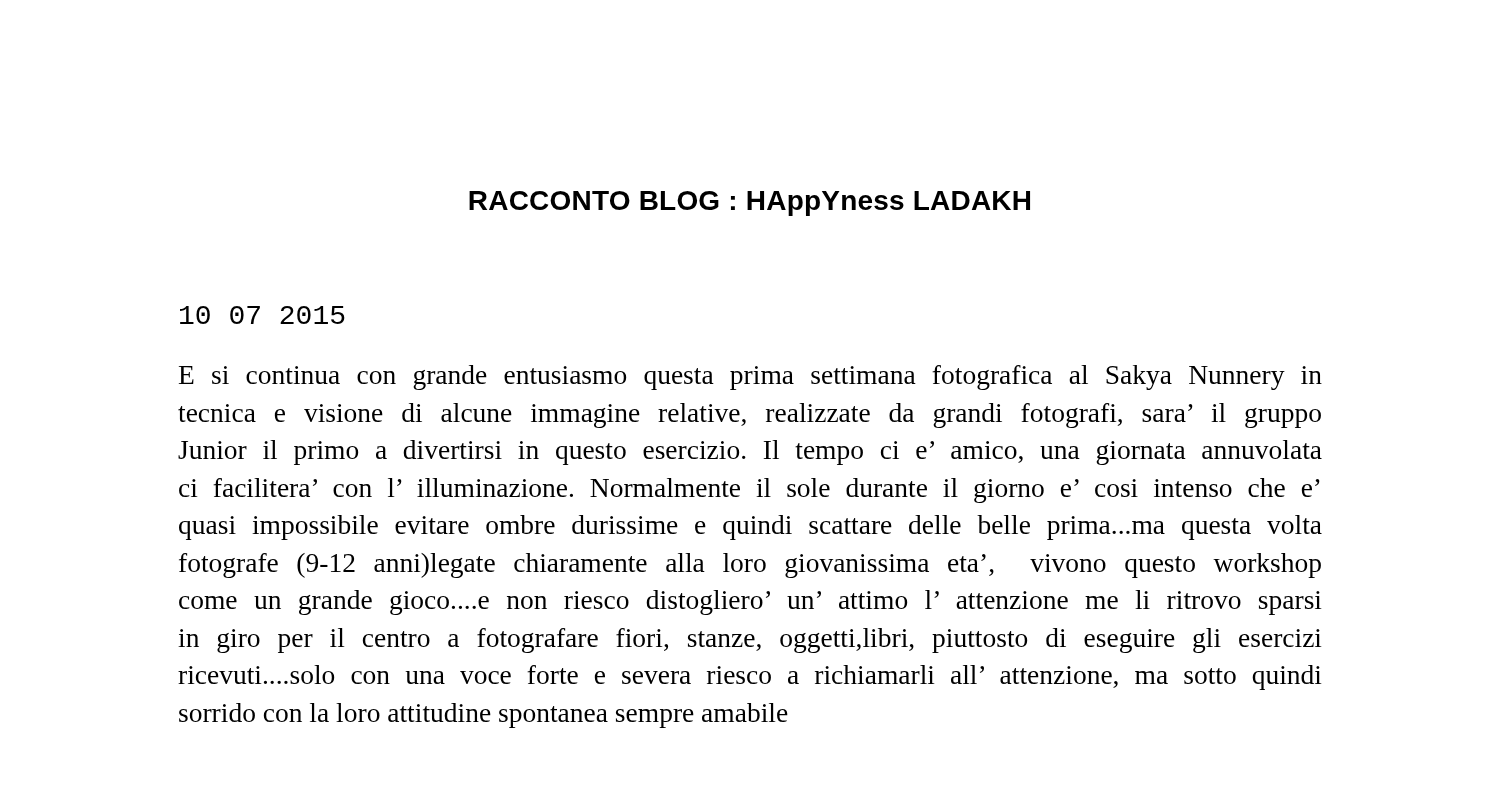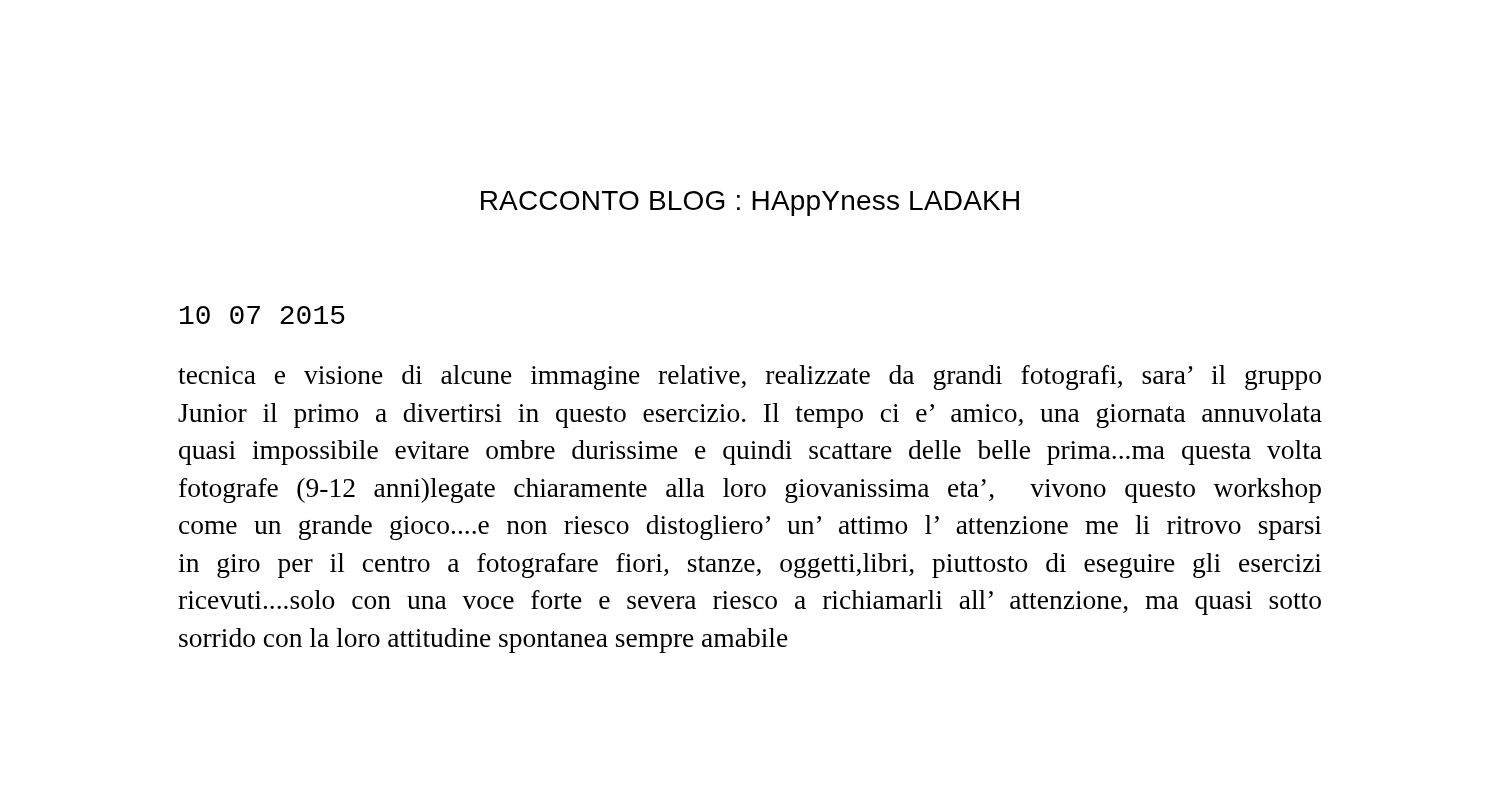--- a/index.html
+++ b/index.html
@@ -17,21 +17,21 @@
   }
   .doc-title {
     position: absolute;
     top: 185px;
     left: 0;
     width: 1500px;
     margin: 0;
     text-align: center;
     font-family: "Liberation Sans", sans-serif;
     font-size: 28px;
-    font-weight: 400;
+    font-weight: 700;
     letter-spacing: 0.2px;
     color: #000000;
   }
   .doc-date {
     position: absolute;
     top: 298px;
     left: 178px;
     font-family: Liberation Mono, monospace;
     font-size: 28px;
     line-height: 37.5px;
@@ -63,23 +63,25 @@
 </head>
 <body>
 
 <div class="page">
 
   <h1 class="doc-title">RACCONTO BLOG : HAppYness LADAKH</h1>
 
   <div class="doc-date">10 07 2015</div>
 
   <div class="doc-paragraph">
+    <div class="para-line">E si continua con grande entusiasmo questa prima settimana fotografica al Sakya Nunnery in</div>
     <div class="para-line">tecnica e visione di alcune immagine relative, realizzate da grandi fotografi, sara’ il gruppo</div>
     <div class="para-line">Junior il primo a divertirsi in questo esercizio. Il tempo ci e’ amico, una giornata annuvolata</div>
+    <div class="para-line">ci facilitera’ con l’ illuminazione. Normalmente il sole durante il giorno e’ cosi intenso che e’</div>
     <div class="para-line">quasi impossibile evitare ombre durissime e quindi scattare delle belle prima...ma questa volta</div>
     <div class="para-line">fotografe (9-12 anni)legate chiaramente alla loro giovanissima eta’, &nbsp;vivono questo workshop</div>
     <div class="para-line">come un grande gioco....e non riesco distogliero’ un’ attimo l’ attenzione me li ritrovo sparsi</div>
     <div class="para-line">in giro per il centro a fotografare fiori, stanze, oggetti,libri, piuttosto di eseguire gli esercizi</div>
-    <div class="para-line">ricevuti....solo con una voce forte e severa riesco a richiamarli all’ attenzione, ma quasi sotto</div>
+    <div class="para-line">ricevuti....solo con una voce forte e severa riesco a richiamarli all’ attenzione, ma sotto quindi</div>
     <div class="para-line last-line">sorrido con la loro attitudine spontanea sempre amabile</div>
   </div>
 
 </div>
 
 </body></html>

